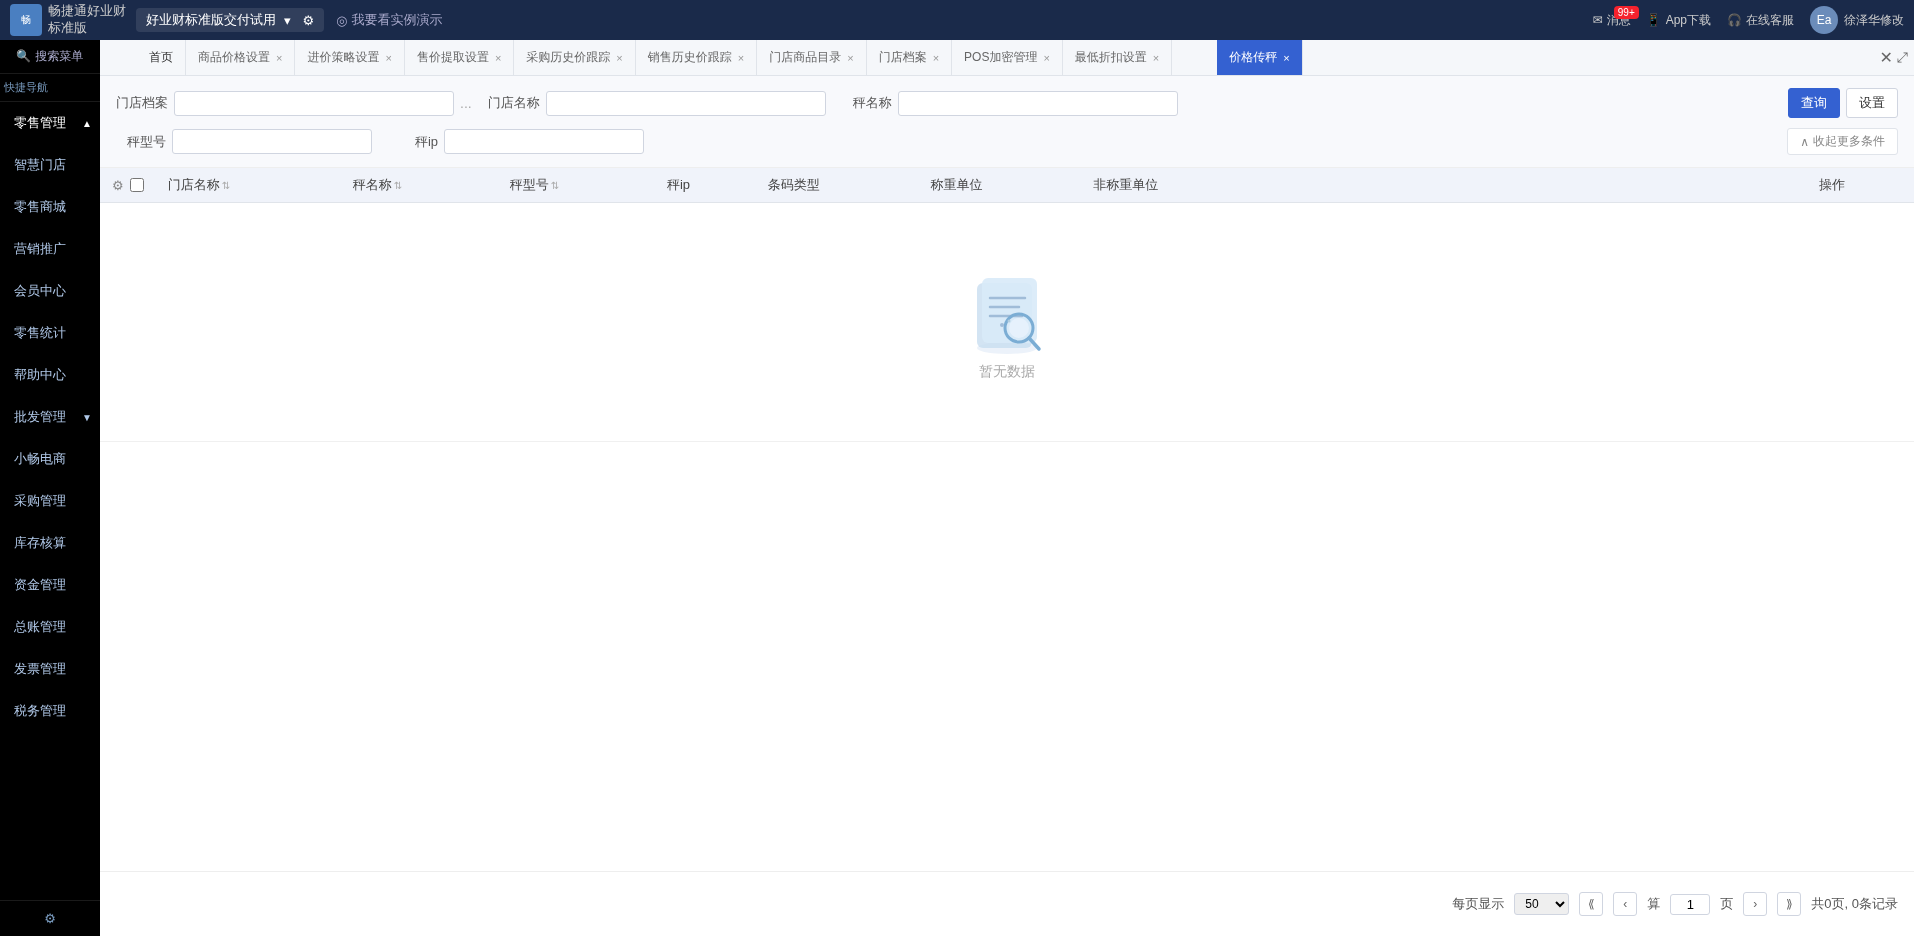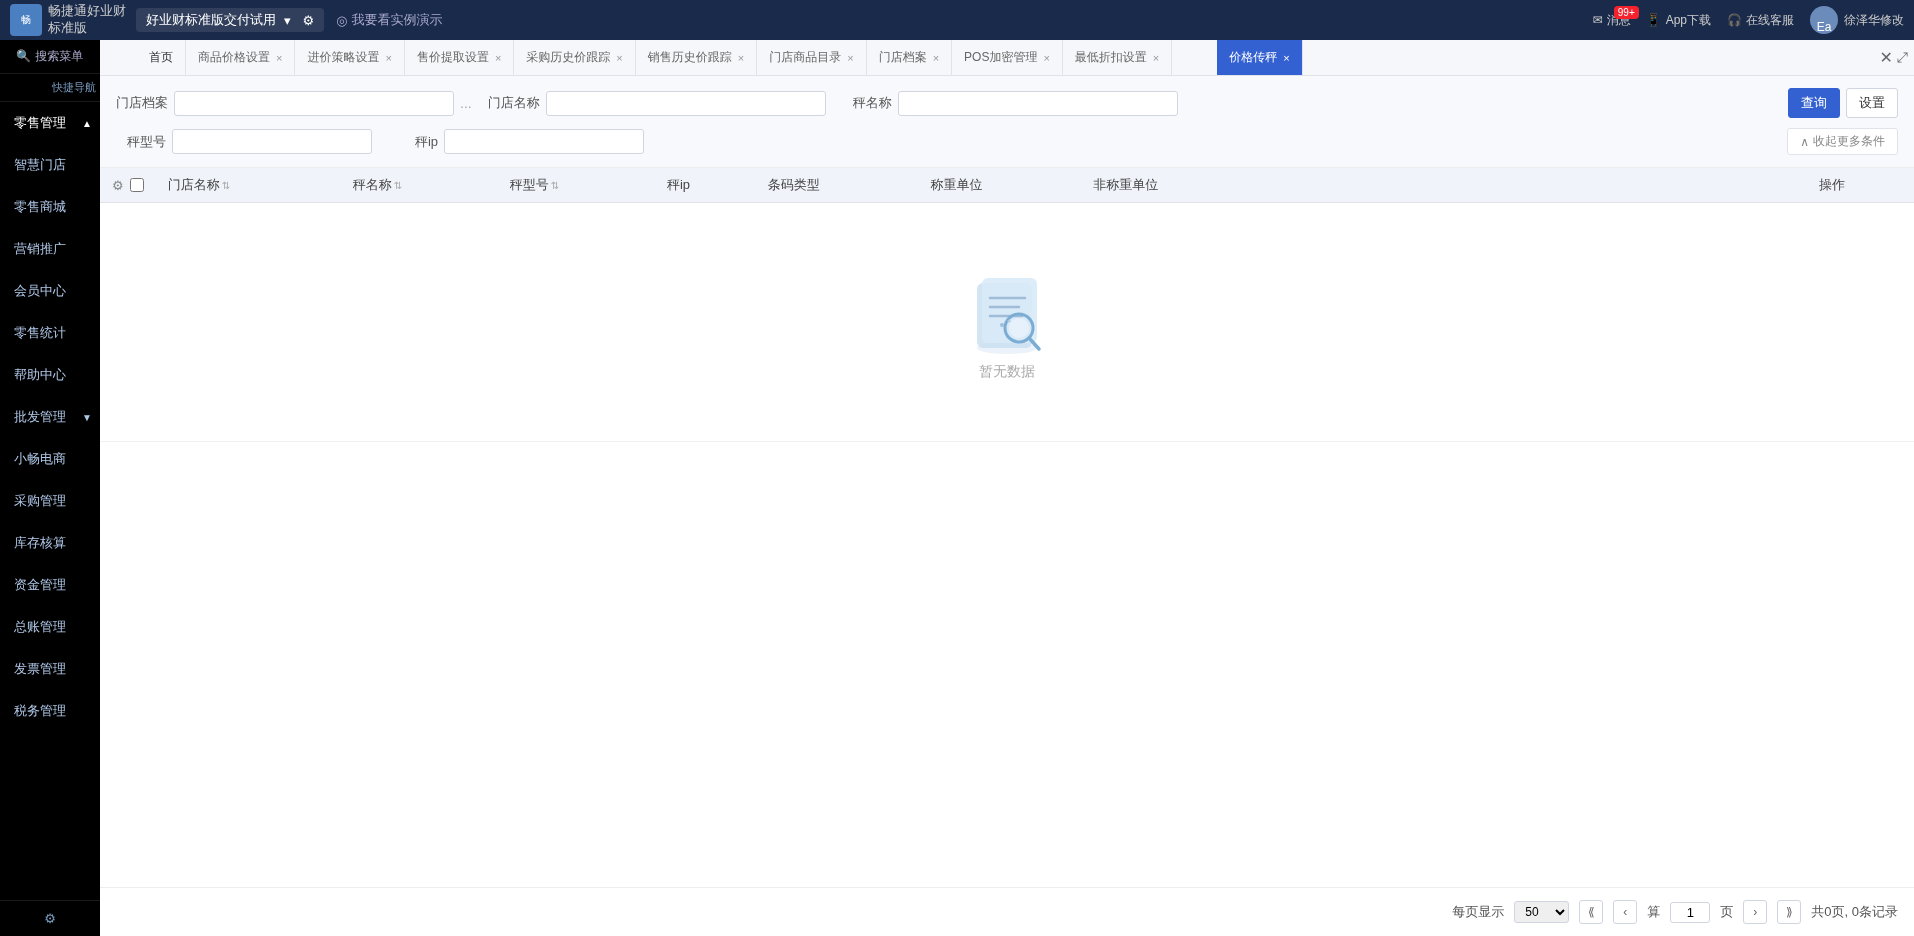--- a/index.html
+++ b/index.html
@@ -12,29 +12,29 @@
     .top-bar { display: flex; align-items: center; background: #1a2a4a; color: #fff; height: 40px; padding: 0 10px; flex-shrink: 0; }
     .top-bar-logo { display: flex; align-items: center; gap: 6px; min-width: 100px; }
     .logo-icon { width: 32px; height: 32px; background: #4a7fc1; border-radius: 4px; display: flex; align-items: center; justify-content: center; font-size: 10px; color: #fff; }
     .logo-text { font-size: 13px; color: #ccc; line-height: 1.3; }
     .top-bar-dropdown { display: flex; align-items: center; background: rgba(255,255,255,0.1); border-radius: 4px; padding: 3px 10px; margin-left: 10px; cursor: pointer; gap: 8px; font-size: 13px; }
     .top-bar-demo { display: flex; align-items: center; gap: 4px; margin-left: 12px; font-size: 13px; color: #aac; cursor: pointer; }
     .top-bar-spacer { flex: 1; }
     .top-bar-actions { display: flex; align-items: center; gap: 16px; }
     .top-bar-action { display: flex; align-items: center; gap: 4px; font-size: 12px; color: #ccc; cursor: pointer; position: relative; }
     .badge { background: #f5222d; color: #fff; font-size: 10px; border-radius: 4px; padding: 1px 4px; position: absolute; top: -6px; right: -8px; }
-    .avatar { width: 28px; height: 28px; background: #6b8cba; border-radius: 50%; display: flex; align-items: flex-end; justify-content: center; color: #fff; font-size: 12px; }
+    .avatar { width: 28px; height: 28px; background: #6b8cba; border-radius: 50%; display: flex; align-items: center; justify-content: center; color: #fff; font-size: 12px; }
 
     
     .main-area { display: flex; flex: 1; overflow: hidden; }
 
     
     .sidebar { width: 100px; background: #000000; color: #ccc; display: flex; flex-direction: column; flex-shrink: 0; }
     .sidebar-search { padding: 8px; text-align: center; cursor: pointer; font-size: 12px; color: #aac; border-bottom: 1px solid rgba(255,255,255,0.1); }
-    .sidebar-nav { padding: 6px 4px; font-size: 11px; text-align: right; color: #7a9cc0; cursor: pointer; border-bottom: 1px solid rgba(255,255,255,0.1); font-family: Liberation Serif, serif; }
+    .sidebar-nav { padding: 6px 4px; font-size: 11px; text-align: left; color: #7a9cc0; cursor: pointer; border-bottom: 1px solid rgba(255,255,255,0.1); font-family: Liberation Serif, serif; }
     .sidebar-item { padding: 12px 4px; text-align: center; cursor: pointer; font-size: 13px; color: #b0c8e8; display: flex; align-items: center; justify-content: space-between; padding-left: 14px; padding-right: 8px; }
     .sidebar-item.active { color: #fff; }
     .sidebar-item .arrow { font-size: 10px; }
     .sidebar-bottom { margin-top: auto; border-top: 1px solid rgba(255,255,255,0.1); padding: 10px; text-align: center; cursor: pointer; color: #7a9cc0; }
 
     
     .content-pane { flex: 1; display: flex; flex-direction: column; overflow: hidden; background: #fff; }
 
     
     .tab-bar { display: flex; align-items: center; background: #f5f7fa; border-bottom: 1px solid #e0e4ea; height: 36px; overflow: hidden; flex-shrink: 0; }
@@ -72,21 +72,21 @@
     .data-table td { padding: 10px 12px; border-bottom: 1px solid #f0f0f0; font-size: 13px; color: #555; }
     .table-header-gear { color: #888; cursor: pointer; }
     .th-sort { display: flex; align-items: center; gap: 2px; cursor: pointer; }
     .th-sort-icon { font-size: 10px; color: #aaa; }
 
     
     .empty-state { display: flex; flex-direction: column; align-items: center; justify-content: center; padding: 60px 0; }
     .empty-text { font-size: 14px; color: #aaa; }
 
     
-    .table-footer { display: flex; align-items: center; justify-content: flex-end; padding: 12px 16px; border-top: 1px solid #eee; background: #fff; gap: 10px; flex-shrink: 0; font-size: 13px; color: #555; }
+    .table-footer { display: flex; align-items: center; justify-content: flex-end; padding: 20px 16px; border-top: 1px solid #eee; background: #fff; gap: 10px; flex-shrink: 0; font-size: 13px; color: #555; }
     .pagination-select { border: 1px solid #d0d5e0; border-radius: 3px; padding: 2px 6px; font-size: 12px; }
     .pagination-btn { width: 24px; height: 24px; border: 1px solid #d0d5e0; background: #fff; border-radius: 3px; cursor: pointer; display: flex; align-items: center; justify-content: center; font-size: 12px; color: #666; }
     .pagination-input { width: 40px; border: 1px solid #d0d5e0; border-radius: 3px; padding: 2px 4px; text-align: center; font-size: 13px; }
 
     
     input[type=checkbox] { width: 14px; height: 14px; cursor: pointer; }
 
     
     .empty-svg-container { width: 120px; height: 100px; }
   </style>

